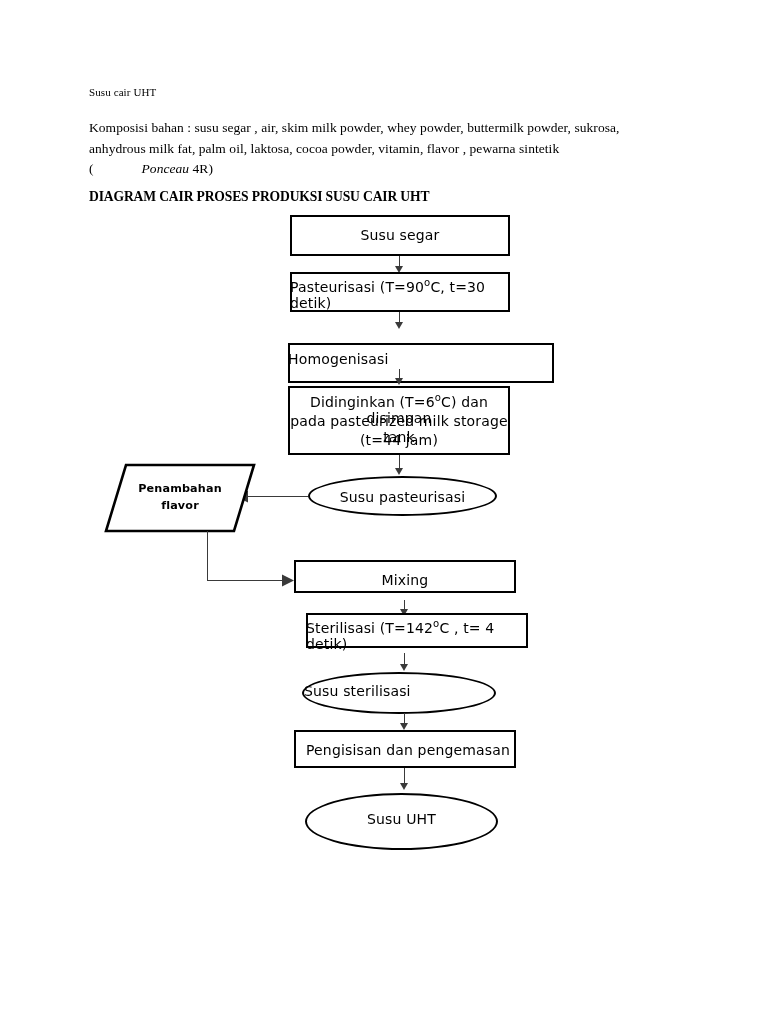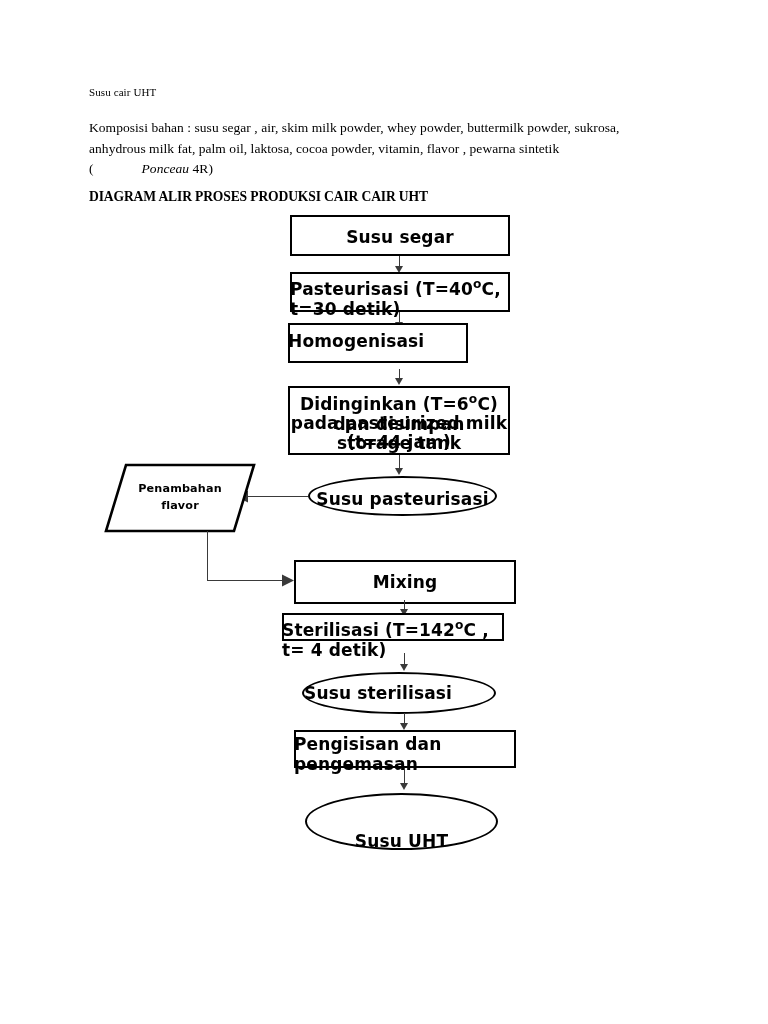--- a/index.html
+++ b/index.html
@@ -59,22 +59,22 @@
     left: 0;
     top: 0;
     width: 768px;
     height: 1024px;
   }
 
   .node {
     position: absolute;
     box-sizing: border-box;
     font-family: "DejaVu Sans", "Liberation Sans", sans-serif;
-    font-size: 17px;
-    font-weight: 700;
+    font-size: 14px;
+    font-weight: 400;
     color: #000;
     letter-spacing: 0.15px;
   }
 
   .box {
     border: 2.2px solid #000;
     background: #fff;
   }
 
   .box .txt {
@@ -149,39 +149,39 @@
 </style>
 </head>
 <body>
 
 <div class="page">
 
   <div class="doc-title">Susu cair UHT</div>
 
   <div class="composition"><span>Komposisi bahan : susu segar , air, skim milk powder, whey powder, buttermilk powder, sukrosa, anhydrous milk fat, palm oil, laktosa, cocoa powder, vitamin, flavor , pewarna sintetik (</span><i>Ponceau</i><span> 4R)</span></div>
 
-  <div class="section-heading">DIAGRAM ALIR PROSES PRODUKSI CAIR CAIR UHT</div>
+  <div class="section-heading">DIAGRAM CAIR PROSES PRODUKSI SUSU CAIR UHT</div>
 
   <div class="flow">
 
     <div class="node box" style="left:290px; top:215px; width:220px; height:41px;">
       <div class="txt center" style="top:10px;">Susu segar</div>
     </div>
 
     <div class="vline" style="left:399px; top:256px; height:14px;"></div>
     <div class="arrowhead-down" style="left:395px; top:266px;"></div>
 
     <div class="node box" style="left:290px; top:272px; width:220px; height:40px;">
-      <div class="txt left" style="top:5px;"><span>Pasteurisasi (T=40</span><sup class="deg">o</sup><span>C, t=30 detik)</span></div>
+      <div class="txt left" style="top:5px;"><span>Pasteurisasi (T=90</span><sup class="deg">o</sup><span>C, t=30 detik)</span></div>
     </div>
 
     <div class="vline" style="left:399px; top:312px; height:14px;"></div>
     <div class="arrowhead-down" style="left:395px; top:322px;"></div>
 
-    <div class="node box" style="left:288px; top:323px; width:180px; height:40px;">
+    <div class="node box" style="left:288px; top:343px; width:266px; height:40px;">
       <div class="txt left" style="top:6px;">Homogenisasi</div>
     </div>
 
     <div class="vline" style="left:399px; top:369px; height:12px;"></div>
     <div class="arrowhead-down" style="left:395px; top:378px;"></div>
 
     <div class="node box" style="left:288px; top:386px; width:222px; height:69px;">
       <div class="txt center" style="top:6px;"><span>Didinginkan (T=6</span><sup class="deg">o</sup><span>C) dan disimpan</span></div>
       <div class="txt center" style="top:25px;">pada pasteurized milk storage tank</div>
       <div class="txt center" style="top:44px;">(t=44 jam)</div>
@@ -206,46 +206,46 @@
       <div class="ptxt" style="top:17px;">Penambahan</div>
       <div class="ptxt" style="top:34px;">flavor</div>
     </div>
 
     <div class="vline" style="left:207px; top:531px; height:50px;"></div>
     <div class="hline" style="left:207px; top:580px; width:80px;"></div>
     <svg class="arrow-svg" style="left:281px; top:573px;" width="14" height="15" viewBox="0 0 14 15">
       <polygon points="13,7.5 1,1.5 1,13.5" fill="#3a3a3a"></polygon>
     </svg>
 
-    <div class="node box" style="left:294px; top:560px; width:222px; height:44px;">
+    <div class="node box" style="left:294px; top:560px; width:222px; height:33px;">
       <div class="txt center" style="top:10px;">Mixing</div>
     </div>
 
     <div class="vline" style="left:404px; top:600px; height:12px;"></div>
     <div class="arrowhead-down" style="left:400px; top:609px;"></div>
 
-    <div class="node box" style="left:282px; top:613px; width:222px; height:28px;">
+    <div class="node box" style="left:306px; top:613px; width:222px; height:35px;">
       <div class="txt left" style="top:5px;"><span>Sterilisasi (T=142</span><sup class="deg">o</sup><span>C , t= 4 detik)</span></div>
     </div>
 
     <div class="vline" style="left:404px; top:653px; height:14px;"></div>
     <div class="arrowhead-down" style="left:400px; top:664px;"></div>
 
     <div class="node ellipse" style="left:302px; top:672px; width:194px; height:42px;">
       <div class="txt leftish" style="top:9px; left:0px;">Susu sterilisasi</div>
     </div>
 
     <div class="vline" style="left:404px; top:713px; height:13px;"></div>
     <div class="arrowhead-down" style="left:400px; top:723px;"></div>
 
     <div class="node box" style="left:294px; top:730px; width:222px; height:38px;">
-      <div class="txt left" style="top:2px;">Pengisisan dan pengemasan</div>
+      <div class="txt left" style="top:10px;padding-left:12px;">Pengisisan dan pengemasan</div>
     </div>
 
     <div class="vline" style="left:404px; top:768px; height:18px;"></div>
     <div class="arrowhead-down" style="left:400px; top:783px;"></div>
 
     <div class="node ellipse" style="left:305px; top:793px; width:193px; height:57px;">
-      <div class="txt center" style="top:36px;">Susu UHT</div>
+      <div class="txt center" style="top:16px;">Susu UHT</div>
     </div>
 
   </div>
 </div>
 
 </body></html>

